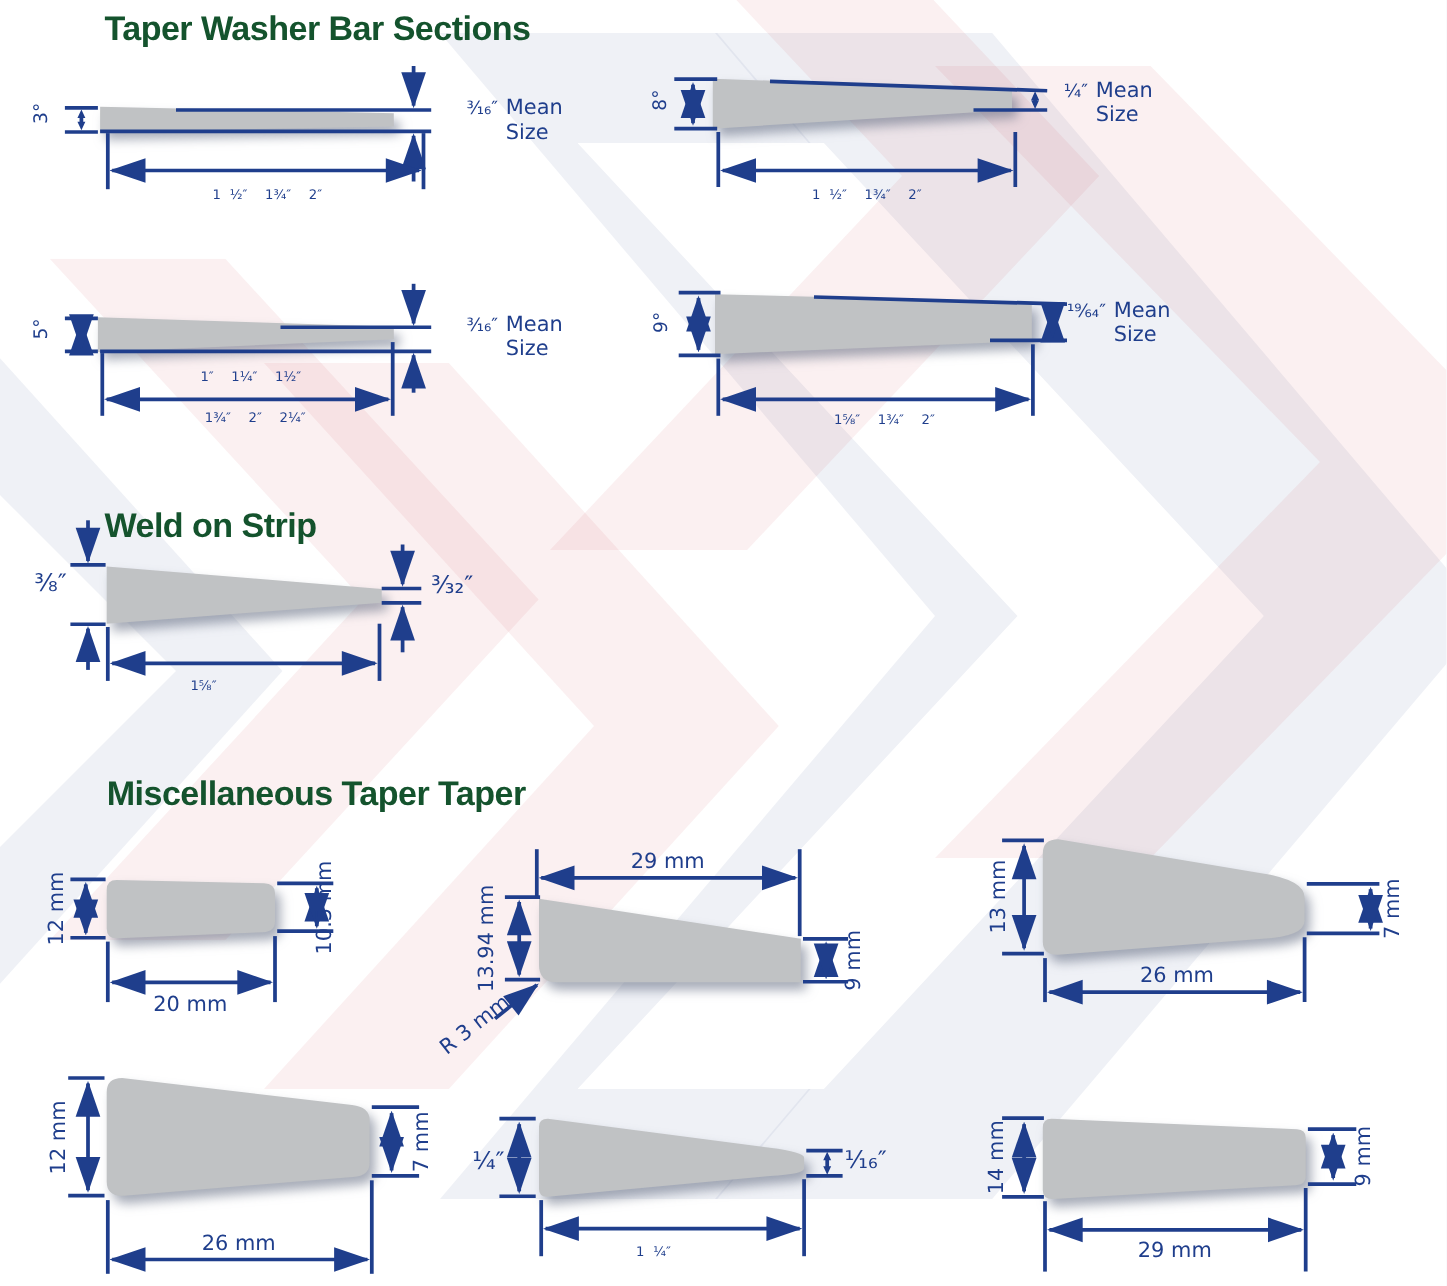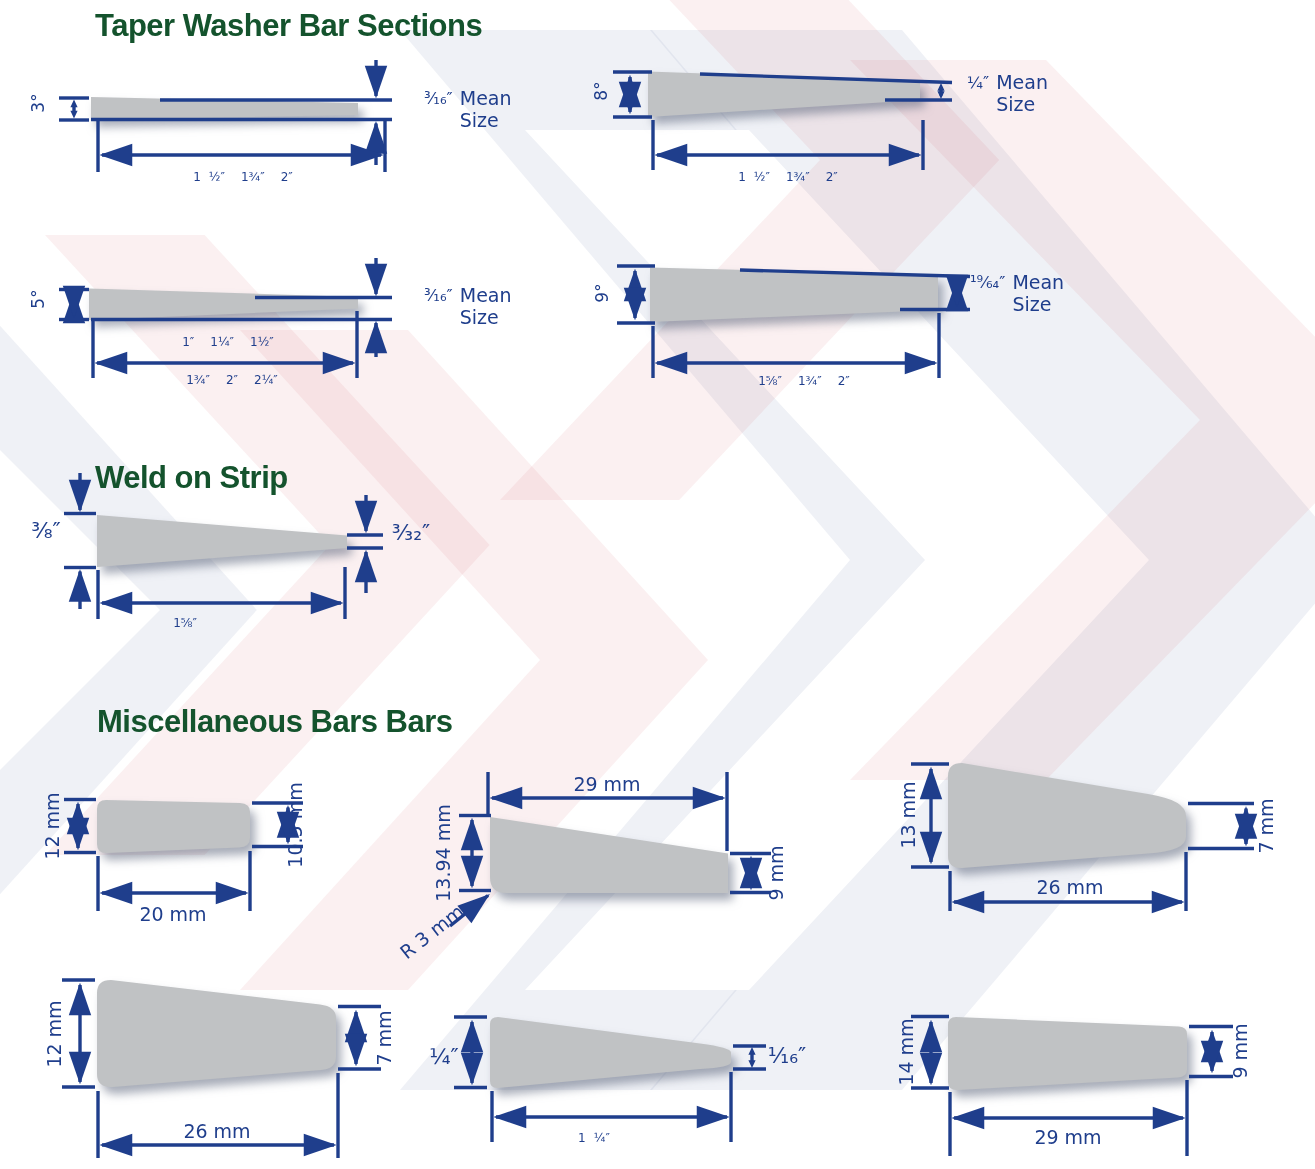--- a/index.html
+++ b/index.html
@@ -39,21 +39,21 @@
   <div class="chev white" style="left:525px;top:130px;width:800px;height:860px;"></div>
   <div class="chev gray" style="left:-180px;top:300px;width:560px;height:620px;"></div>
   <div class="chev white" style="left:-230px;top:360px;width:500px;height:500px;"></div>
   <div class="chev pink" style="left:45px;top:235px;width:570px;height:620px;"></div>
   <div class="chev pink" style="left:240px;top:330px;width:600px;height:660px;"></div>
   <div class="chev pink" style="left:500px;top:-180px;width:640px;height:680px;"></div>
   <div class="chev pink" style="left:850px;top:60px;width:700px;height:720px;"></div>
 
   <div class="ttl" style="left:95px;top:8px;">Taper Washer Bar Sections</div>
   <div class="ttl" style="left:95px;top:460px;">Weld on Strip</div>
-  <div class="ttl" style="left:97px;top:704px;">Miscellaneous Bars Bars</div>
+  <div class="ttl" style="left:97px;top:704px;">Miscellaneous Taper Taper</div>
 
   <svg class="linework" width="1315" height="1169" viewBox="0 0 1315 1169">
     <defs>
       <marker id="ah" viewBox="0 0 10 8" refX="9.3" refY="4" markerWidth="10" markerHeight="8" orient="auto-start-reverse">
         <path d="M0.4,0.7 L10,4 L0.4,7.3 Z" fill="#1f3e8c"></path>
       </marker>
     </defs>
 
     <g class="bars">
       <polygon points="91,97 358,103 358,115 91,120"></polygon>

